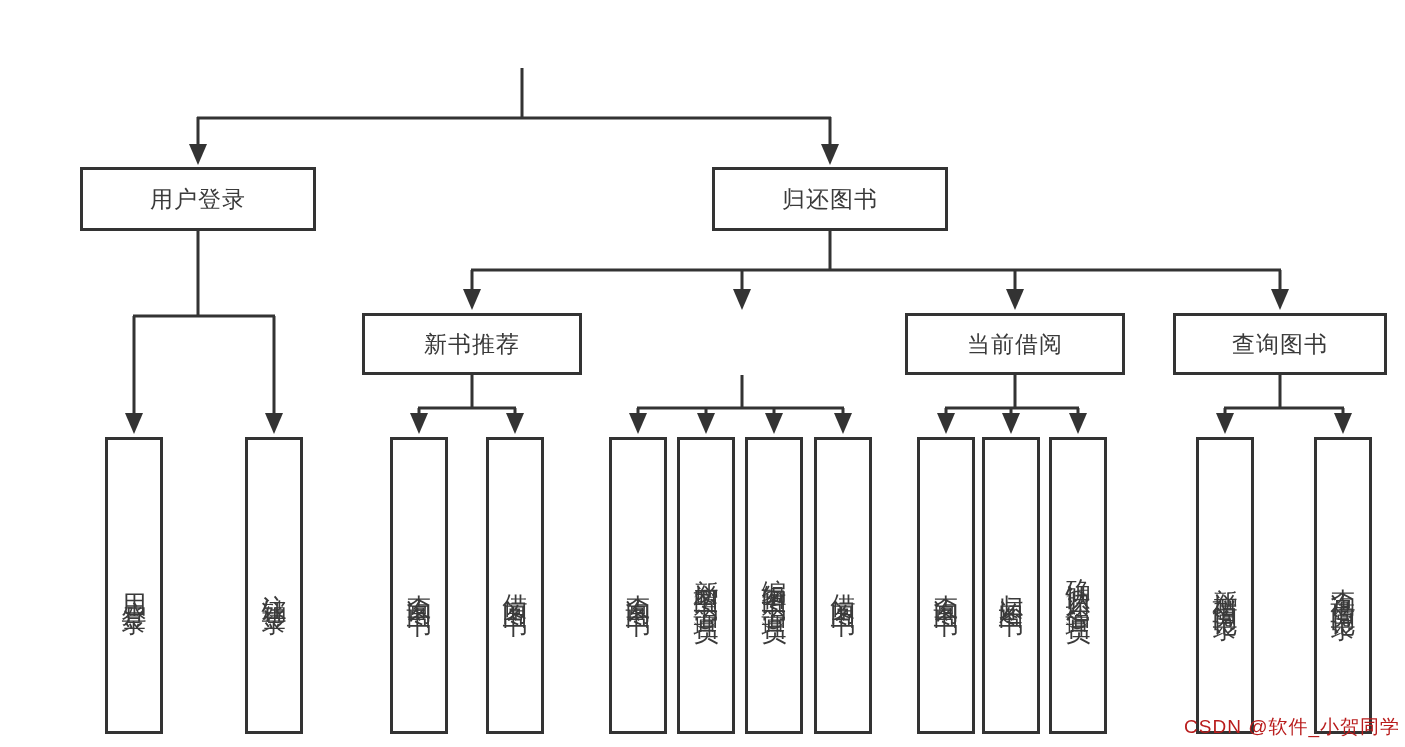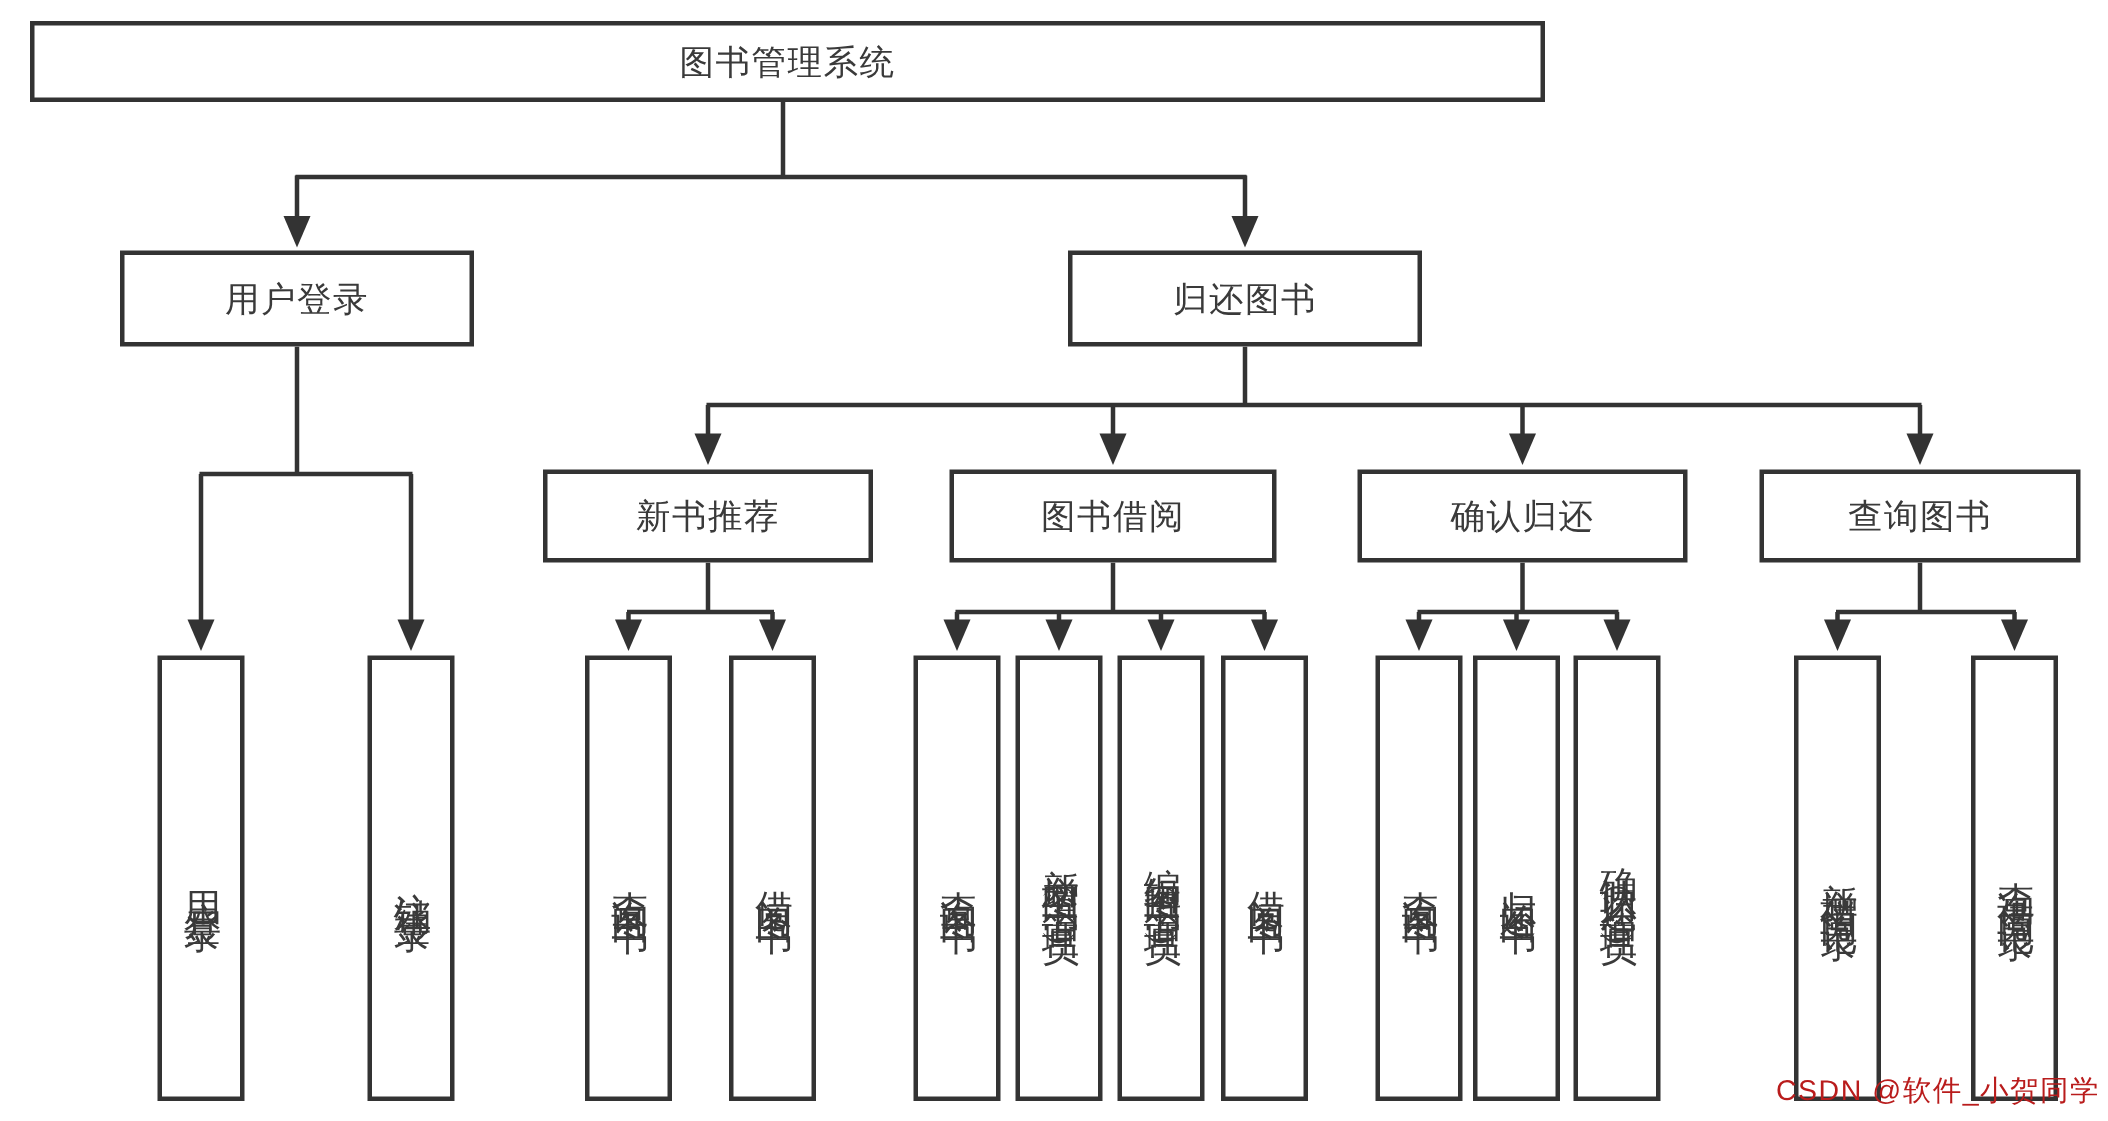--- a/index.html
+++ b/index.html
@@ -84,39 +84,33 @@
       <polygon points="765,413 783,413 774,434"></polygon>
       <polygon points="834,413 852,413 843,434"></polygon>
       <polygon points="937,413 955,413 946,434"></polygon>
       <polygon points="1002,413 1020,413 1011,434"></polygon>
       <polygon points="1069,413 1087,413 1078,434"></polygon>
       <polygon points="1216,413 1234,413 1225,434"></polygon>
       <polygon points="1334,413 1352,413 1343,434"></polygon>
     </g>
   </svg>
 
-  <div class="node h-node root">
-    <span>图书管理系统</span>
-  </div>
 
   <div class="node h-node lvl2" style="left:80px;">
     <span>用户登录</span>
   </div>
   <div class="node h-node lvl2" style="left:712px;">
     <span>归还图书</span>
   </div>
 
   <div class="node h-node lvl3" style="left:362px;width:220px;align-items:center;">
     <span>新书推荐</span>
   </div>
-  <div class="node h-node lvl3" style="left:633px;width:218px;">
-    <span>图书借阅</span>
-  </div>
   <div class="node h-node lvl3" style="left:905px;width:220px;">
-    <span>确认归还</span>
+    <span>当前借阅</span>
   </div>
   <div class="node h-node lvl3" style="left:1173px;width:214px;">
     <span>查询图书</span>
   </div>
 
   <div class="node leaf" style="left:105px;">
     <span class="vtext">用户登录</span>
   </div>
   <div class="node leaf" style="left:245px;">
     <span class="vtext">注销登录</span>

